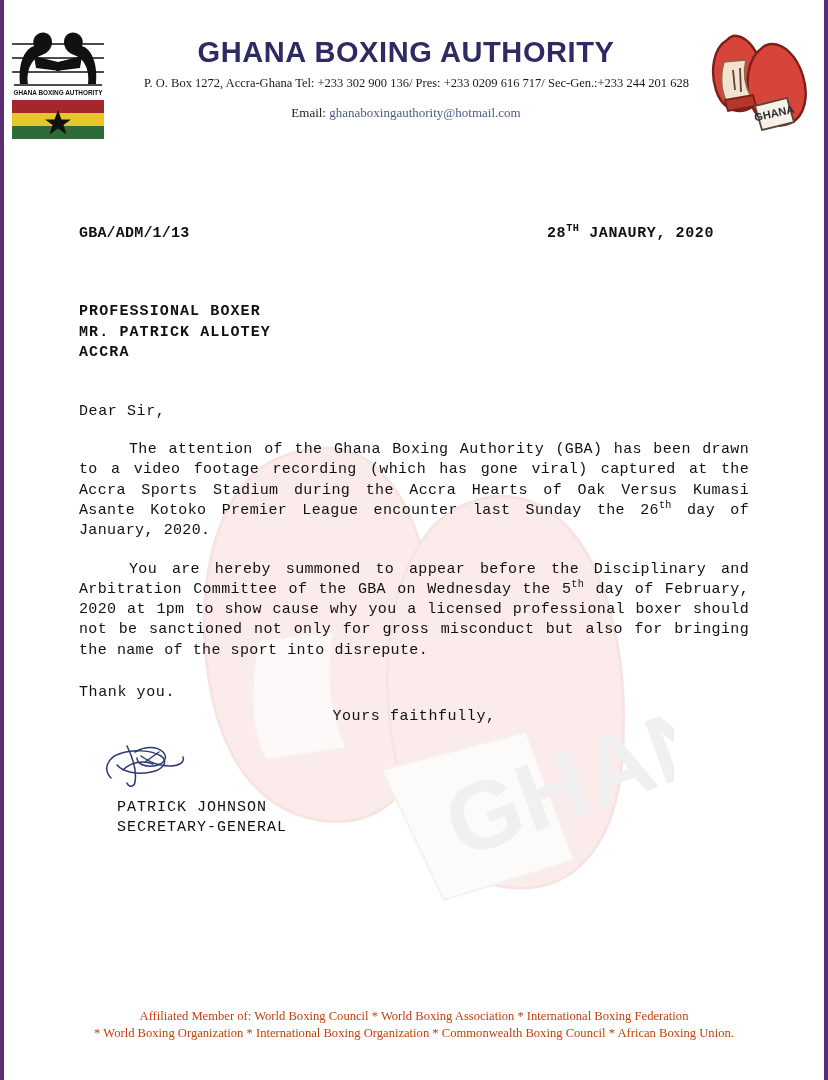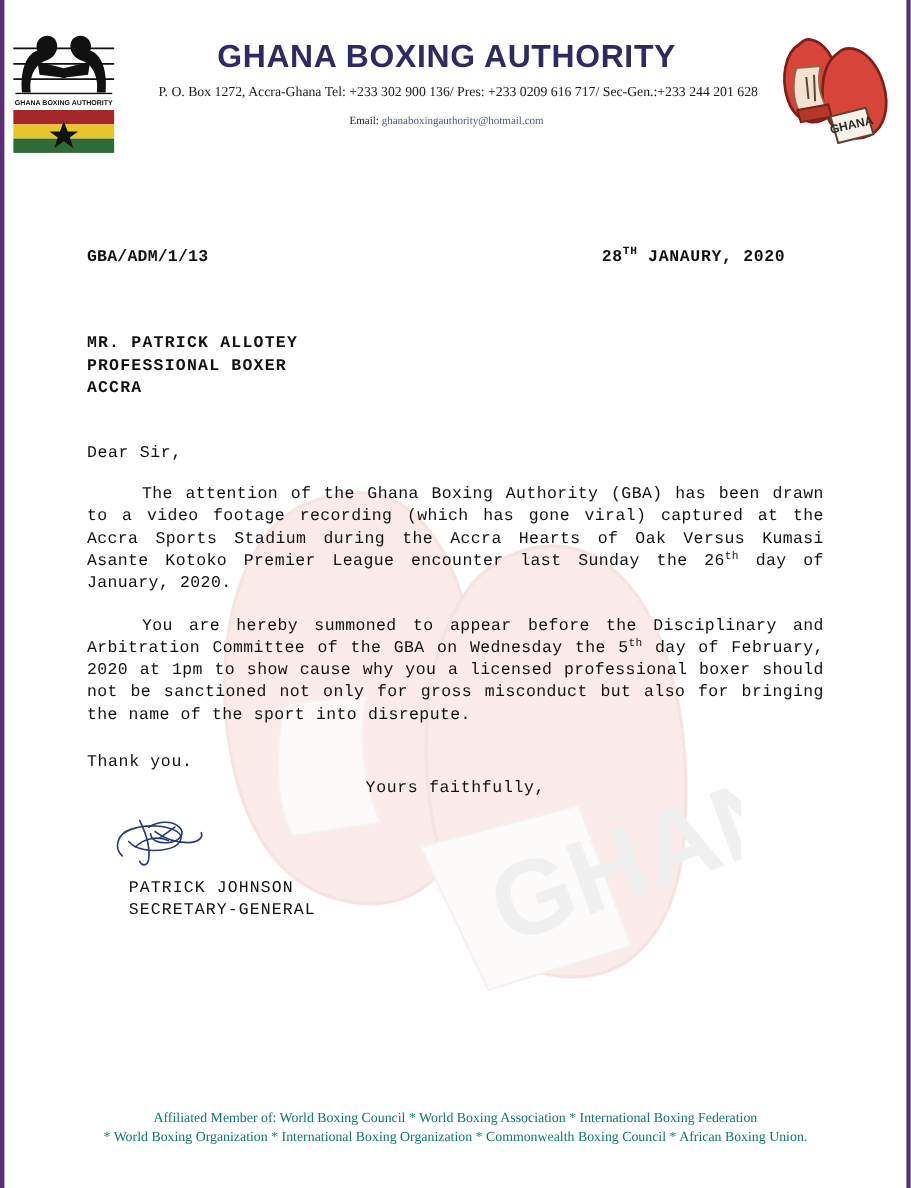--- a/index.html
+++ b/index.html
@@ -81,21 +81,21 @@
     font-family: "Liberation Serif", serif;
     font-size: 12.5px;
     color: #1a1a1a;
     line-height: 1.2;
     margin: 0 0 14px 0;
     white-space: nowrap;
   }
 
   .org-email {
     font-family: "Liberation Serif", serif;
-    font-size: 10px;
+    font-size: 13px;
     color: #1a1a1a;
     line-height: 1.2;
   }
   .org-email .addr { color: #4a5a86; }
 
   
   .doc-body {
     position: relative;
     z-index: 2;
     margin: 0 75px 0 75px;
@@ -168,21 +168,21 @@
   
   .footer {
     position: absolute;
     left: 0; right: 0;
     top: 1008px;
     z-index: 2;
     text-align: center;
     font-family: "Liberation Serif", serif;
     font-size: 12.6px;
     line-height: 16.5px;
-    color: #0f766e;
+    color: #c2410c;
   }
   .footer div { white-space: nowrap; }
 </style>
 </head>
 <body>
 
 <div id="page">
 
   <div class="watermark">
     <svg viewBox="0 0 520 640" xmlns="http://www.w3.org/2000/svg">
@@ -265,22 +265,22 @@
   </div>
 
   <div class="doc-body">
 
     <div class="refline">
       <span class="ref">GBA/ADM/1/13</span>
       <span class="date"><span>28</span><sup>TH</sup><span> JANAURY, 2020</span></span>
     </div>
 
     <div class="addressee">
+      <div>PROFESSIONAL BOXER</div>
       <div>MR. PATRICK ALLOTEY</div>
-      <div>PROFESSIONAL BOXER</div>
       <div>ACCRA</div>
     </div>
 
     <div class="salutation">Dear Sir,</div>
 
 
     <p class="para"><span class="indent"></span><span>The attention of the Ghana Boxing Authority </span><b>(GBA)</b><span> has been drawn to a video footage recording (which has gone viral) captured at the Accra Sports Stadium during the Accra Hearts of Oak Versus Kumasi Asante Kotoko Premier League encounter last Sunday the 26</span><sup>th</sup><span> day of January, 2020.</span></p>
 
 
     <p class="para"><span class="indent"></span><span>You are hereby summoned to appear before the Disciplinary and Arbitration Committee of the </span><b>GBA</b><span> on Wednesday the 5</span><sup>th</sup><span> day of February, 2020 at 1pm to show cause why you a licensed professional boxer should not be sanctioned not only for gross misconduct but also for bringing the name of the sport into disrepute.</span></p>

